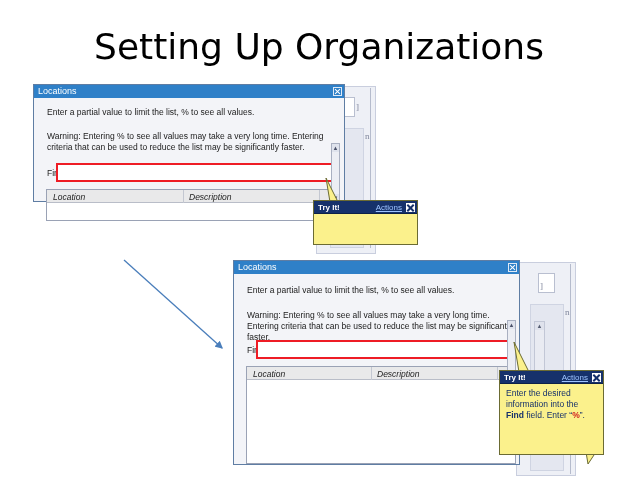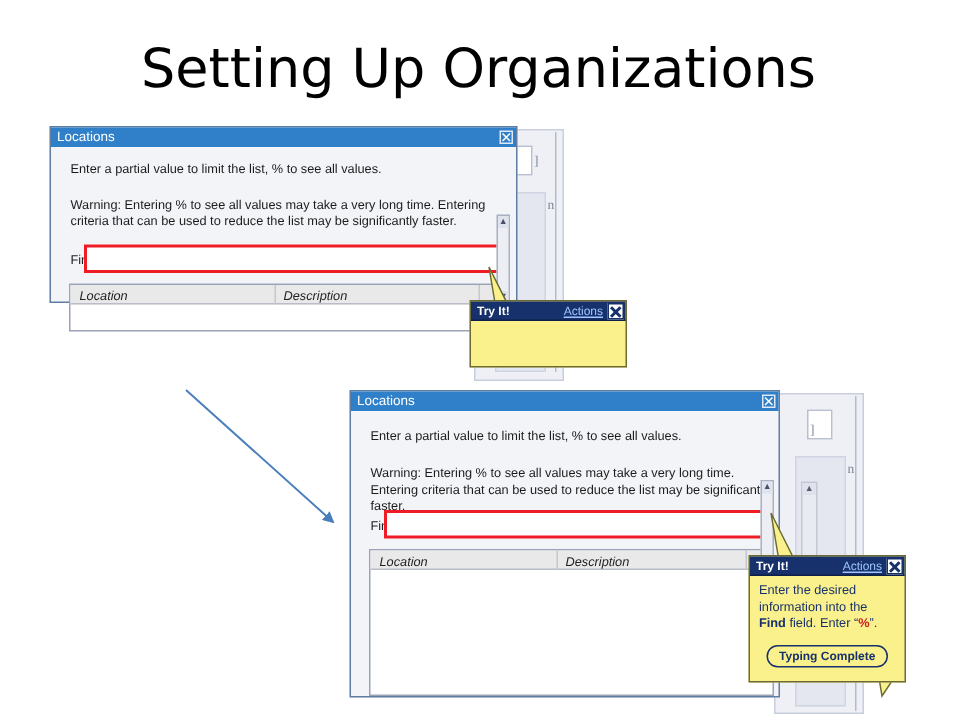--- a/index.html
+++ b/index.html
@@ -419,20 +419,17 @@
 
 <div class="callout" style="left:499px; top:370px; width:105px; height:85px;">
   <div class="callout-head dark">
     <span class="callout-title">Try It!</span>
     <span class="callout-actions">Actions</span>
     <span class="callout-close"></span>
   </div>
   <div class="callout-body">
     <span>Enter the desired information into the </span><b>Find</b><span> field. Enter “</span><span class="pct">%</span><span>”.</span>
   </div>
-  <div class="callout-btn-wrap">
-    <span class="callout-btn">Typing Complete</span>
-  </div>
 </div>
 
 <svg class="tail" width="20" height="18" style="left:586px; top:452px;">
   <polygon points="0,0 10,0 2,12" fill="#fbf18c" stroke="#6b6b33" stroke-width="1"></polygon>
 </svg>
 
 </body></html>

